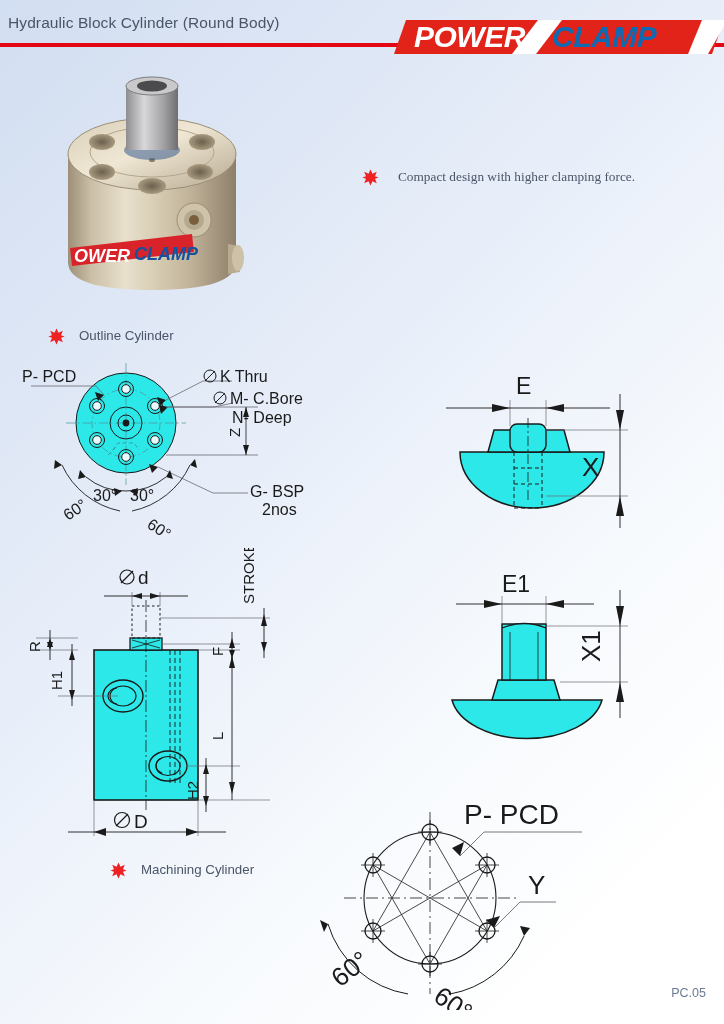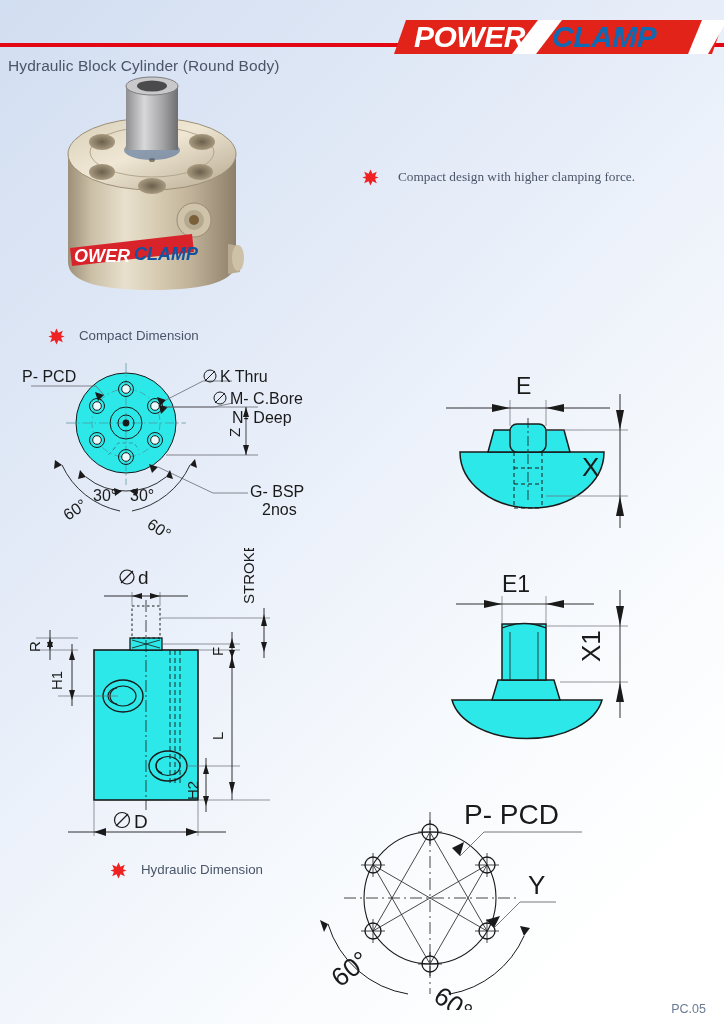--- a/index.html
+++ b/index.html
@@ -5,21 +5,21 @@
   html,body{margin:0;padding:0;}
   body{
     width:724px;height:1024px;position:relative;overflow:hidden;
     font-family:"Liberation Sans",sans-serif;
     background:linear-gradient(135deg,#d2def1 0%,#dde6f5 22%,#eaf0fa 45%,#f7fafd 68%,#ffffff 88%);
   }
   .pg{position:absolute;inset:0;}
 
   
   #header{position:absolute;left:0;top:0;width:724px;height:56px;}
-  #page-title{position:absolute;left:8px;top:14px;font-size:15.5px;color:#4a5568;letter-spacing:.1px;white-space:nowrap;margin-top:43px;}
+  #page-title{position:absolute;left:8px;top:14px;font-size:15.5px;color:#4a5568;letter-spacing:.1px;white-space:nowrap;}
   #header-rule{position:absolute;left:0;top:43px;width:724px;height:4px;background:#e30613;}
   #logo{position:absolute;left:386px;top:16px;width:338px;height:40px;}
 
   
   #photo{position:absolute;left:42px;top:62px;width:220px;height:250px;}
 
   
   #features{position:absolute;left:362px;top:166px;width:362px;font-family:Liberation Serif, serif;}
   .feat{position:relative;height:28px;margin-bottom:1px;}
   .feat .star{position:absolute;left:0;top:3px;width:17px;height:17px;}
@@ -33,21 +33,21 @@
   #cap-machining{left:110px;top:861px;}
 
   
   .dwg{position:absolute;}
   #dwg-outline{left:18px;top:345px;width:330px;height:190px;}
   #dwg-section{left:18px;top:548px;width:292px;height:300px;}
   #dwg-ex{left:424px;top:368px;width:232px;height:180px;}
   #dwg-ex1{left:424px;top:566px;width:232px;height:186px;}
   #dwg-pcd{left:312px;top:798px;width:282px;height:212px;}
 
-  #footer-page{position:absolute;right:18px;bottom:8px;font-size:12.5px;color:#6b7a94;}
+  #footer-page{position:absolute;right:18px;bottom:24px;font-size:12.5px;color:#6b7a94;}
 
   text{font-family:"Liberation Sans",sans-serif;}
 </style>
 </head>
 <body>
 
 <div id="header" class="pg">
   <div id="page-title">Hydraulic Block Cylinder (Round Body)</div>
   <div id="header-rule"></div>
 
@@ -130,28 +130,28 @@
       <path d="M10 0.5 L12.3 5.6 L17.4 3.2 L15.3 8.4 L19.6 10 L15.3 11.6 L17.4 16.8 L12.3 14.4 L10 19.5 L7.7 14.4 L2.6 16.8 L4.7 11.6 L0.4 10 L4.7 8.4 L2.6 3.2 L7.7 5.6 Z" fill="#ee2222"></path>
     </svg>
     <span class="txt">Compact design with higher clamping force.</span>
   </div>
 </div>
 
 <div id="cap-outline" class="caption">
   <svg class="star" viewBox="0 0 20 20">
     <path d="M10 0.5 L12.3 5.6 L17.4 3.2 L15.3 8.4 L19.6 10 L15.3 11.6 L17.4 16.8 L12.3 14.4 L10 19.5 L7.7 14.4 L2.6 16.8 L4.7 11.6 L0.4 10 L4.7 8.4 L2.6 3.2 L7.7 5.6 Z" fill="#ee2222"></path>
   </svg>
-  <span class="txt">Compact Dimension</span>
+  <span class="txt">Outline Cylinder</span>
 </div>
 
 <div id="cap-machining" class="caption">
   <svg class="star" viewBox="0 0 20 20">
     <path d="M10 0.5 L12.3 5.6 L17.4 3.2 L15.3 8.4 L19.6 10 L15.3 11.6 L17.4 16.8 L12.3 14.4 L10 19.5 L7.7 14.4 L2.6 16.8 L4.7 11.6 L0.4 10 L4.7 8.4 L2.6 3.2 L7.7 5.6 Z" fill="#ee2222"></path>
   </svg>
-  <span class="txt">Hydraulic Dimension</span>
+  <span class="txt">Machining Cylinder</span>
 </div>
 
 <svg id="dwg-outline" class="dwg" viewBox="0 0 330 190">
   <g stroke="#1a1a1a" fill="none" stroke-width="1">
 
     <circle cx="108" cy="78" r="50" fill="#2de8e8" stroke="#1a1a1a"></circle>
 
     <circle cx="108" cy="78" r="34" stroke="#4a8f9a" stroke-dasharray="7,3,1.5,3" stroke-width="0.7"></circle>
 
     <line x1="48" y1="78" x2="168" y2="78" stroke="#4a8f9a" stroke-dasharray="9,3,1.5,3" stroke-width="0.7"></line>

